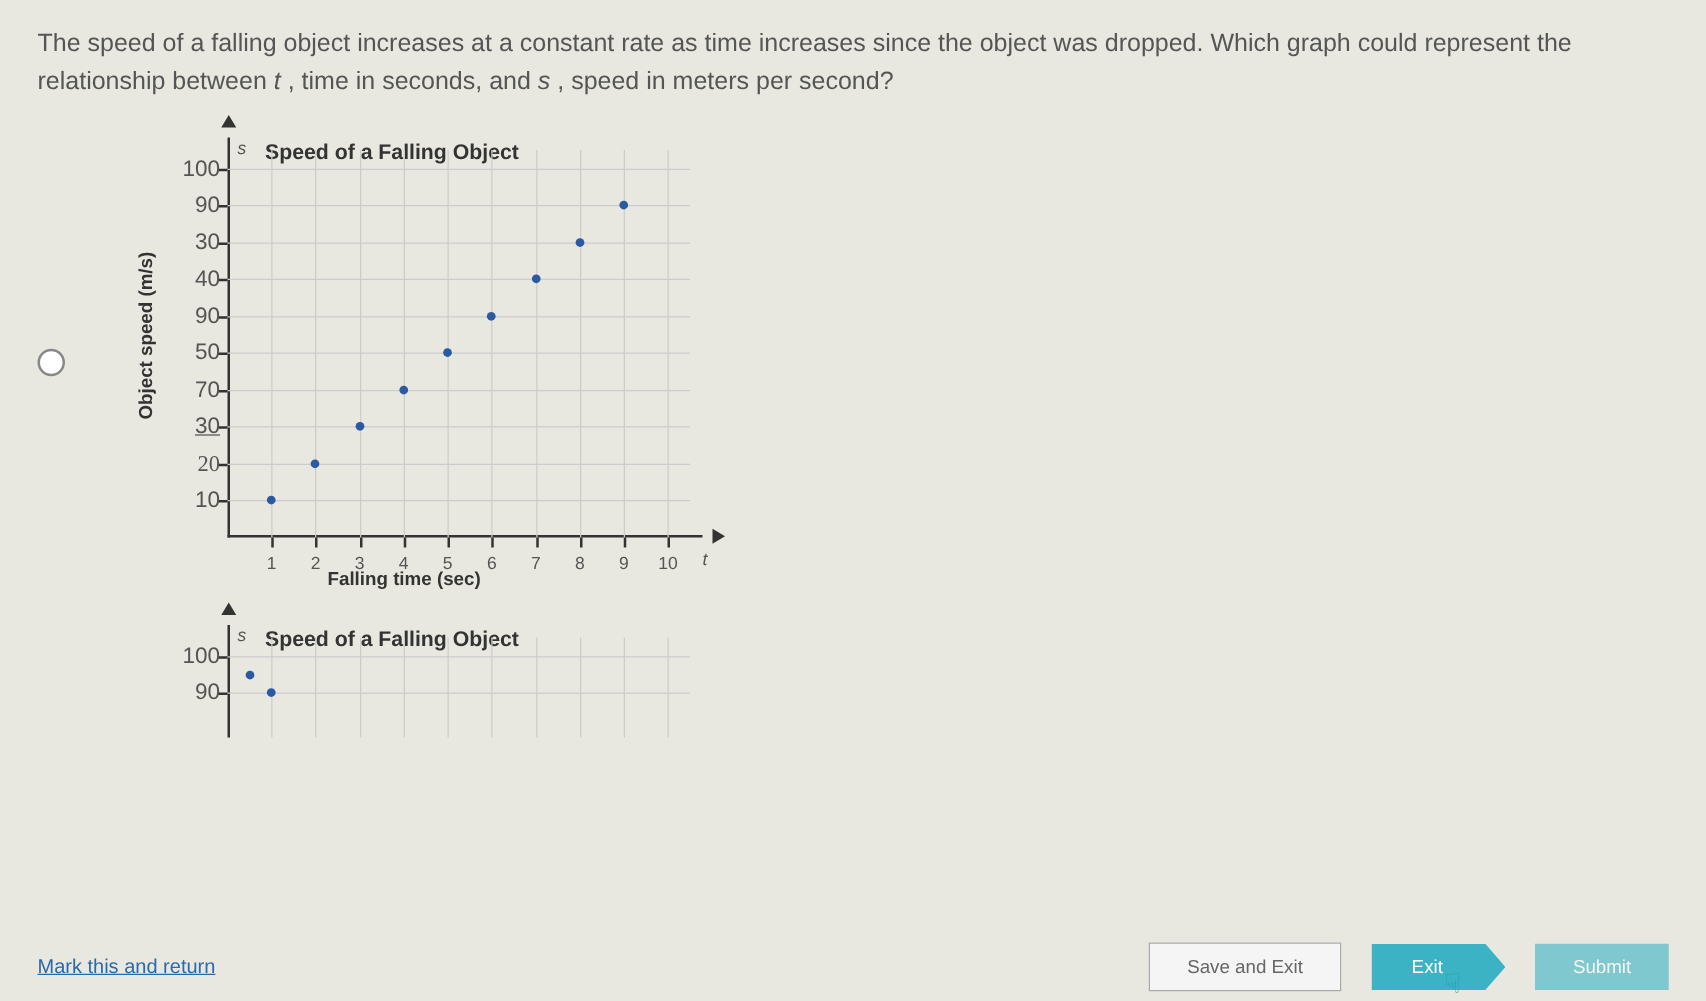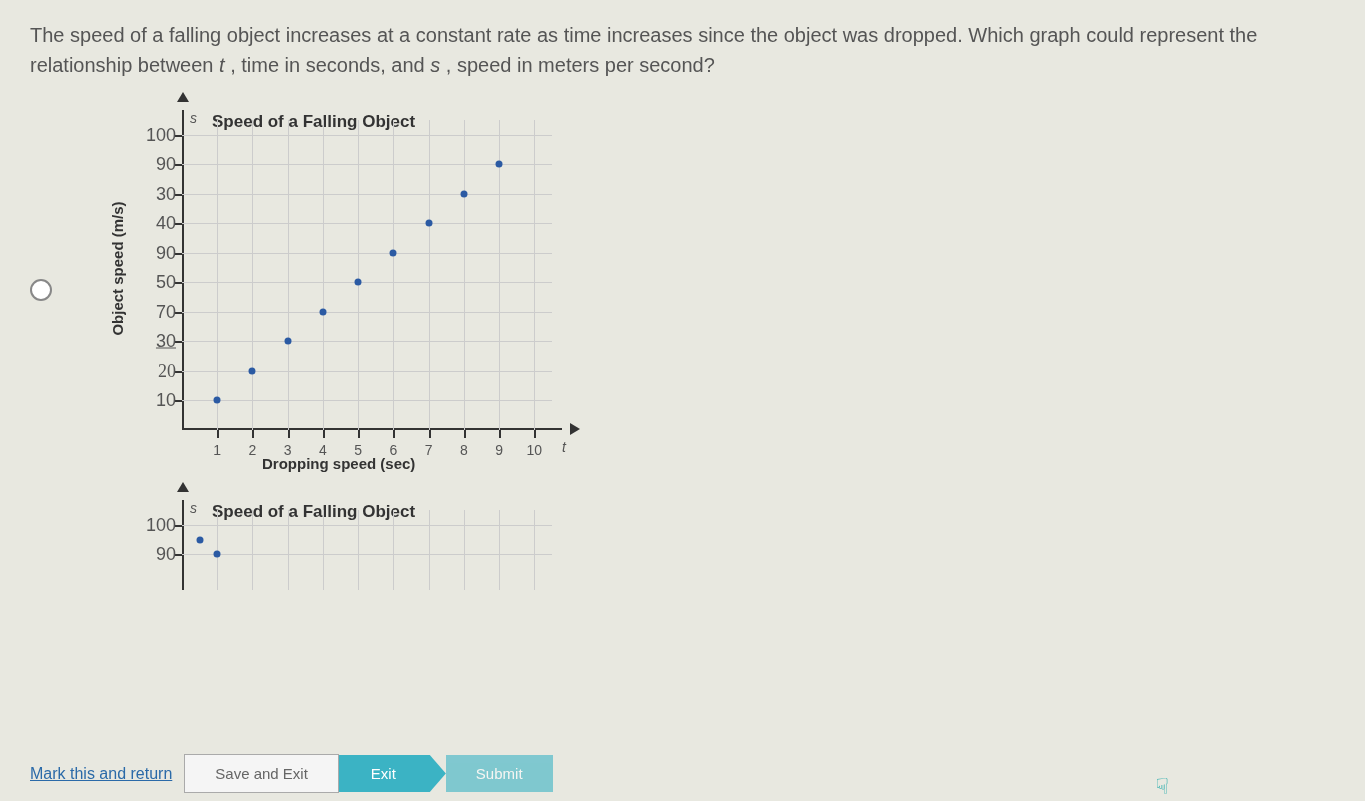--- a/index.html
+++ b/index.html
@@ -178,32 +178,32 @@
     }
     
     
     .footer {
       position: absolute;
       bottom: 8px;
       left: 30px;
       right: 30px;
       display: flex;
       align-items: center;
-      justify-content: flex-start;
+      justify-content: space-between;
       gap: 12px;
     }
     .mark-return {
       color: #2b6aa8;
       text-decoration: underline;
       font-size: 16px;
       cursor: pointer;
     }
     .footer-right {
       display: flex;
-      gap: 0;
+      gap: 24px;
       align-items: center;
     }
     .btn {
       padding: 10px 30px;
       font-size: 15px;
       border: 1px solid #aaa;
       background: #f5f5f5;
       color: #666;
       cursor: pointer;
     }
@@ -242,21 +242,21 @@
   <span class="italic">s</span>
   <span>, speed in meters per second?</span>
 </div>
 
 <div class="option-row">
   <div class="radio-circle"></div>
   <div class="chart-container">
     <span class="chart-y-var">s</span>
     <div class="chart-title">Speed of a Falling Object</div>
     <div class="y-label-rot">Object speed (m/s)</div>
-    <div class="x-label">Dropping speed (sec)</div>
+    <div class="x-label">Falling time (sec)</div>
     <span class="x-var">t</span>
     <div class="plot-area" id="plot1">
       <div class="axis-y">
           <div class="arrow-up"></div>
         </div>
       <div class="axis-x">
           <div class="arrow-right"></div>
         </div>
     <div class="grid-line-h" style="top: 280.476px;"></div>
         <div class="tick-y" style="top: 280.476px;"></div>

